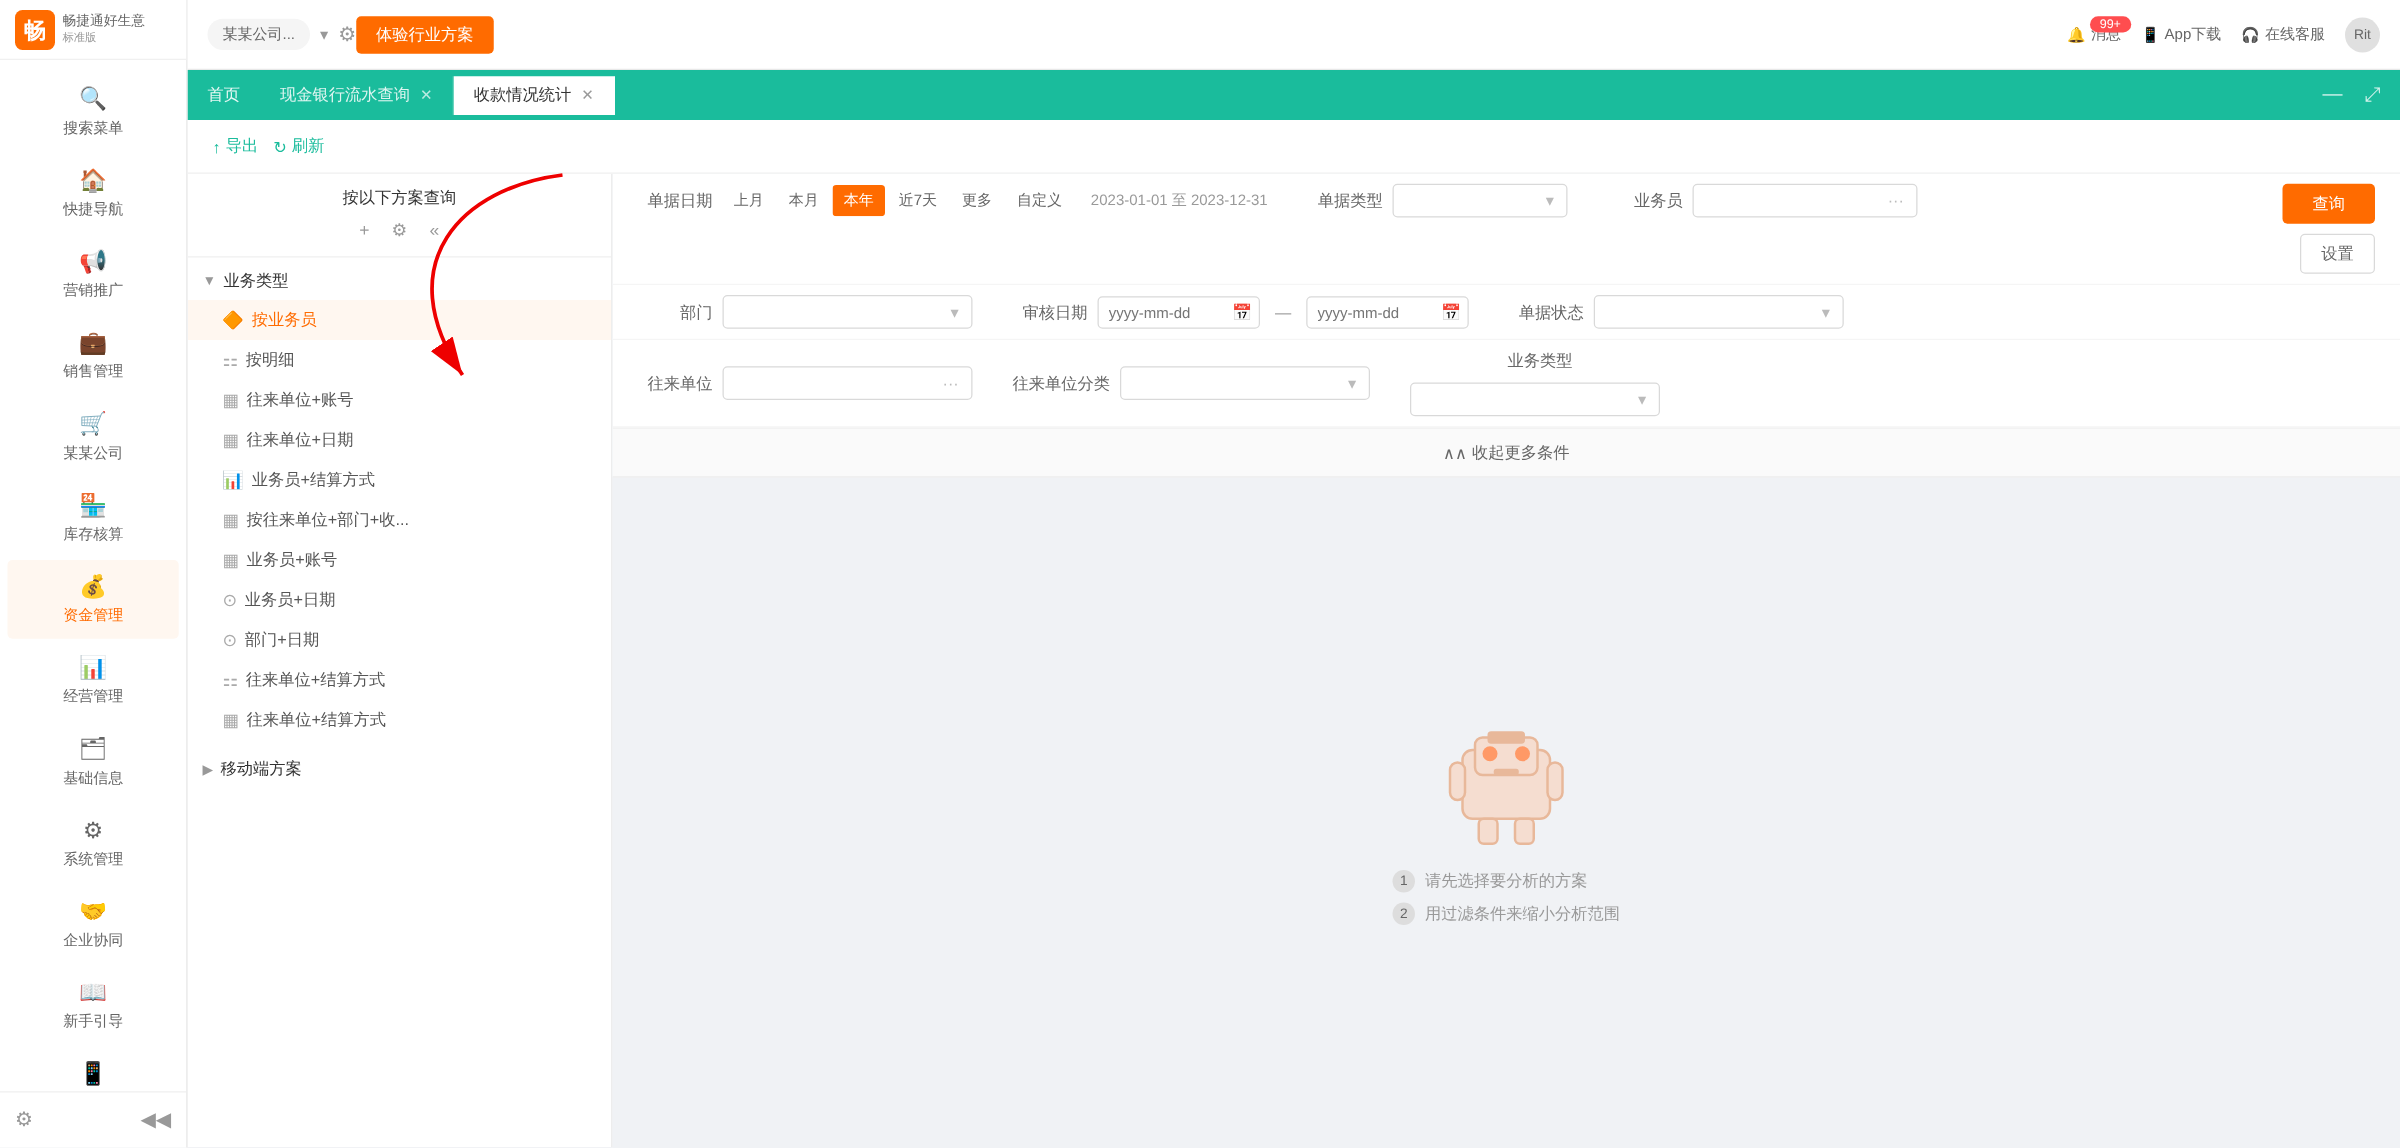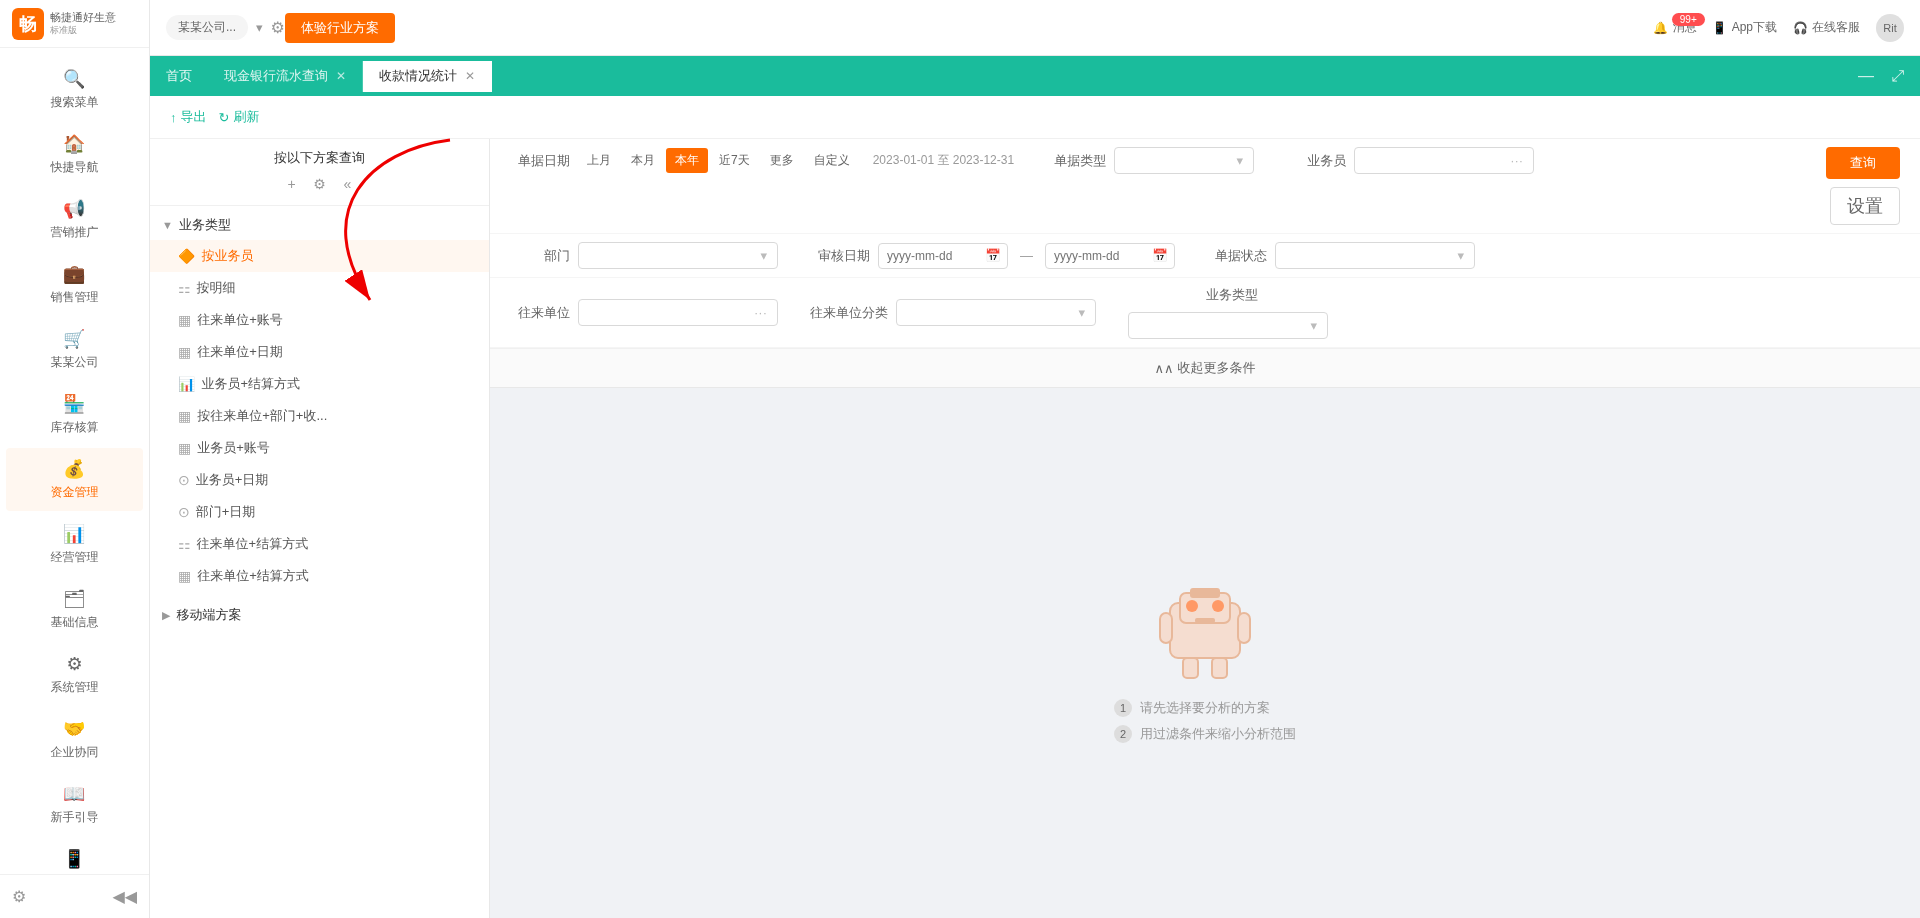--- a/index.html
+++ b/index.html
@@ -55,21 +55,21 @@
     .page-title { font-size: 18px; font-weight: bold; color: #333; }
     .page-header-actions { display: flex; align-items: center; gap: 12px; }
     .btn-export { display: flex; align-items: center; gap: 4px; color: #1abc9c; font-size: 13px; cursor: pointer; }
     .btn-refresh { display: flex; align-items: center; gap: 4px; color: #1abc9c; font-size: 13px; cursor: pointer; }
     .date-btn { padding: 3px 8px; font-size: 12px; color: #666; cursor: pointer; border-radius: 3px; border: 1px solid transparent; }
     .date-btn.active { background: #ff6b00; color: #fff; border-radius: 3px; }
     .filter-divider { color: #999; margin: 0 4px; }
 
     
     .btn-query { background: #ff6b00; color: #fff; border: none; padding: 7px 24px; border-radius: 4px; font-size: 13px; cursor: pointer; }
-    .btn-setting { background: #fff; color: #666; border: 1px solid #d9d9d9; padding: 6px 16px; border-radius: 4px; font-size: 18px; cursor: pointer; margin-top: 4px; }
+    .btn-setting { background: #fff; color: #666; border: 1px solid #d9d9d9; padding: 6px 16px; border-radius: 4px; font-size: 13px; cursor: pointer; margin-top: 4px; }
 
     
     .collapse-bar { display: flex; align-items: center; justify-content: center; padding: 10px 0; cursor: pointer; color: #666; font-size: 13px; gap: 4px; background: #fafafa; border-top: 1px solid #f0f0f0; }
 
     
     .content-area { flex: 1; display: flex; overflow: hidden; }
     .left-panel { width: 340px; background: #fff; border-right: 1px solid #e8e8e8; flex-shrink: 0; overflow-y: auto; }
     .left-panel-header { display: flex; align-items: center; padding: 10px 12px; border-bottom: 1px solid #f0f0f0; gap: 6px; flex-direction: column; }
     .left-panel-title { font-size: 13px; color: #333; flex: 1; }
     .left-panel-actions { display: flex; align-items: center; gap: 6px; }

